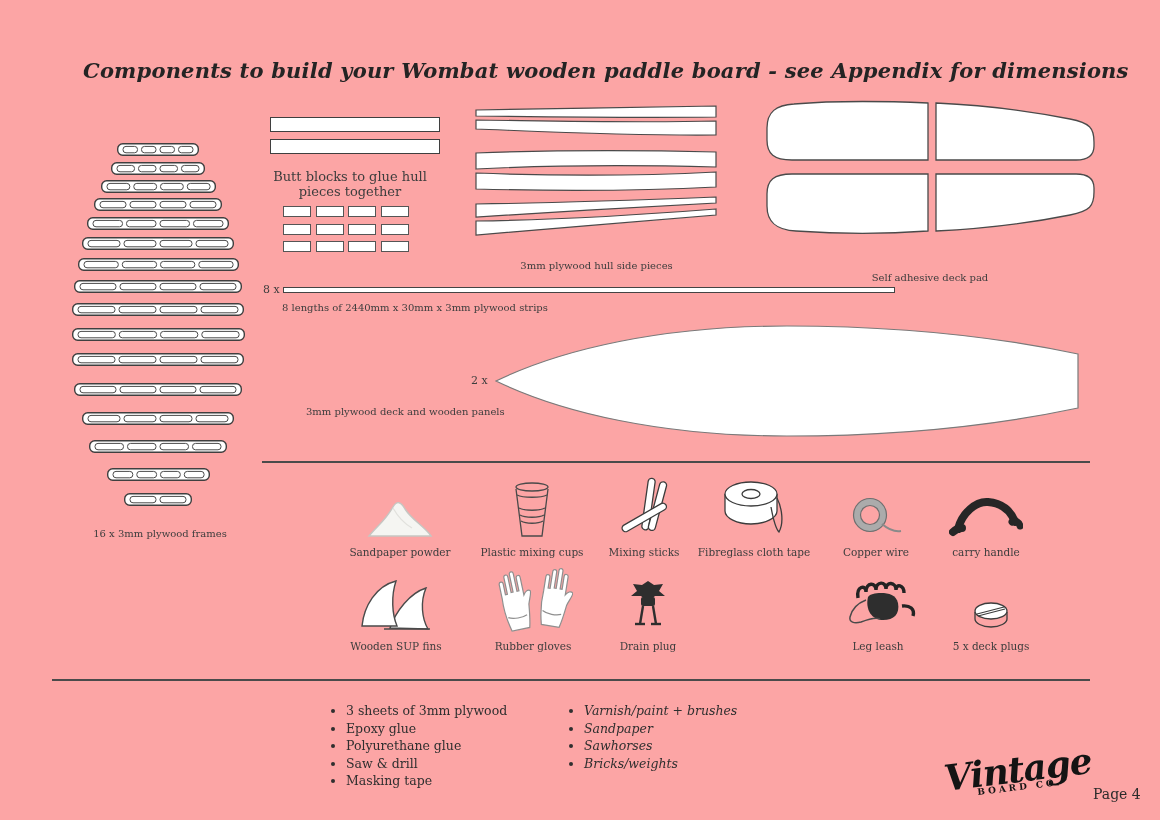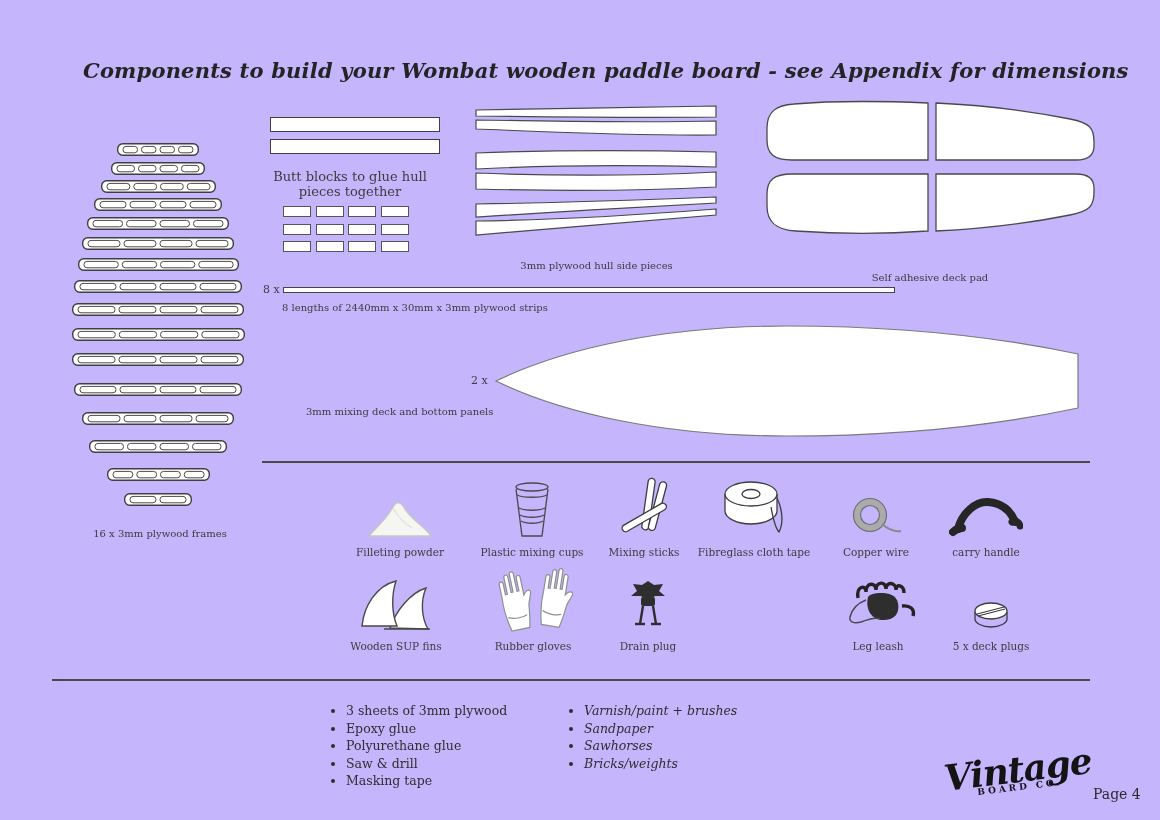--- a/index.html
+++ b/index.html
@@ -1,16 +1,16 @@
 <!DOCTYPE html>
 <html><head>
 <meta charset="utf-8">
 <style>
   html,body{margin:0;padding:0;background:#ffffff;}
-  .page{position:relative;width:1160px;height:820px;background:#c4b5fd;overflow:hidden;
+  .page{position:relative;width:1160px;height:820px;background:#fca5a5;overflow:hidden;
         font-family:"DejaVu Serif",serif;color:#3b3b3b;}
   .abs{position:absolute;}
   .title{font-style:italic;font-weight:600;font-size:21px;letter-spacing:.2px;color:#242424;}
   .lbl{font-size:10px;color:#3d3d3d;}
   .qty{font-size:11px;color:#3d3d3d;}
   .divider{height:2px;background:#4a4a4a;}
   .blockrect{border:1.5px solid #3f3f3f;background:#fff;}
   .bgrid{display:grid;grid-template-columns:repeat(4,28px);grid-auto-rows:11px;gap:6.5px 4.5px;}
   .bgrid i{display:block;border:1.5px solid #555;background:#fff;}
   .striprect{border:1.3px solid #444;background:#fff;}
@@ -187,32 +187,32 @@
   <div class="abs lbl" style="left:760px;top:272px;width:340px;text-align:center;">Self adhesive deck pad</div>
 
   <div class="abs qty" style="left:263px;top:283px;">8 x</div>
   <div class="abs striprect" style="left:283px;top:287px;width:610px;height:4px;"></div>
   <div class="abs lbl" style="left:282px;top:302px;">8 lengths of 2440mm x 30mm x 3mm plywood strips</div>
 
   <svg class="abs" style="left:492px;top:322px;" width="590" height="118" viewBox="0 0 590 118">
     <path d="M4,59 C70,27 170,4 295,4 C415,4 515,17 586,32 L586,86 C515,101 415,114 295,114 C170,114 70,91 4,59 Z" fill="#ffffff" stroke="#7a7a7a" stroke-width="1.2"></path>
   </svg>
   <div class="abs qty" style="left:471px;top:374px;">2 x</div>
-  <div class="abs lbl" style="left:306px;top:406px;">3mm mixing deck and bottom panels</div>
+  <div class="abs lbl" style="left:306px;top:406px;">3mm plywood deck and wooden panels</div>
 
   <div class="abs divider" style="left:262px;top:461px;width:828px;"></div>
 
   <div class="item" style="left:340px;top:476px;">
     <div class="icon-box">
       <svg width="70" height="46" viewBox="0 0 70 46">
         <path d="M4,42 C14,30 20,27 28,13 C32,6 36,8 40,15 C47,26 60,33 66,42 Z" fill="#f5f5f2" stroke="#c6c6c2" stroke-width="1.4"></path>
         <path d="M28,14 C33,23 40,30 47,34" stroke="#e1e1dd" stroke-width="1.2" fill="none"></path>
       </svg>
     </div>
-    <div class="item-label">Filleting powder</div>
+    <div class="item-label">Sandpaper powder</div>
   </div>
 
   <div class="item" style="left:472px;top:476px;">
     <div class="icon-box">
       <svg width="44" height="62" viewBox="0 0 44 62">
         <g fill="none" stroke="#4a4a4a" stroke-width="1.3">
           <ellipse cx="22" cy="9" rx="16" ry="4"></ellipse>
           <path d="M6,11 L12,58 L32,58 L38,11"></path>
           <path d="M7,17 C13,20 31,20 37,17"></path>
           <path d="M9,30 C15,33 29,33 35,30"></path>

